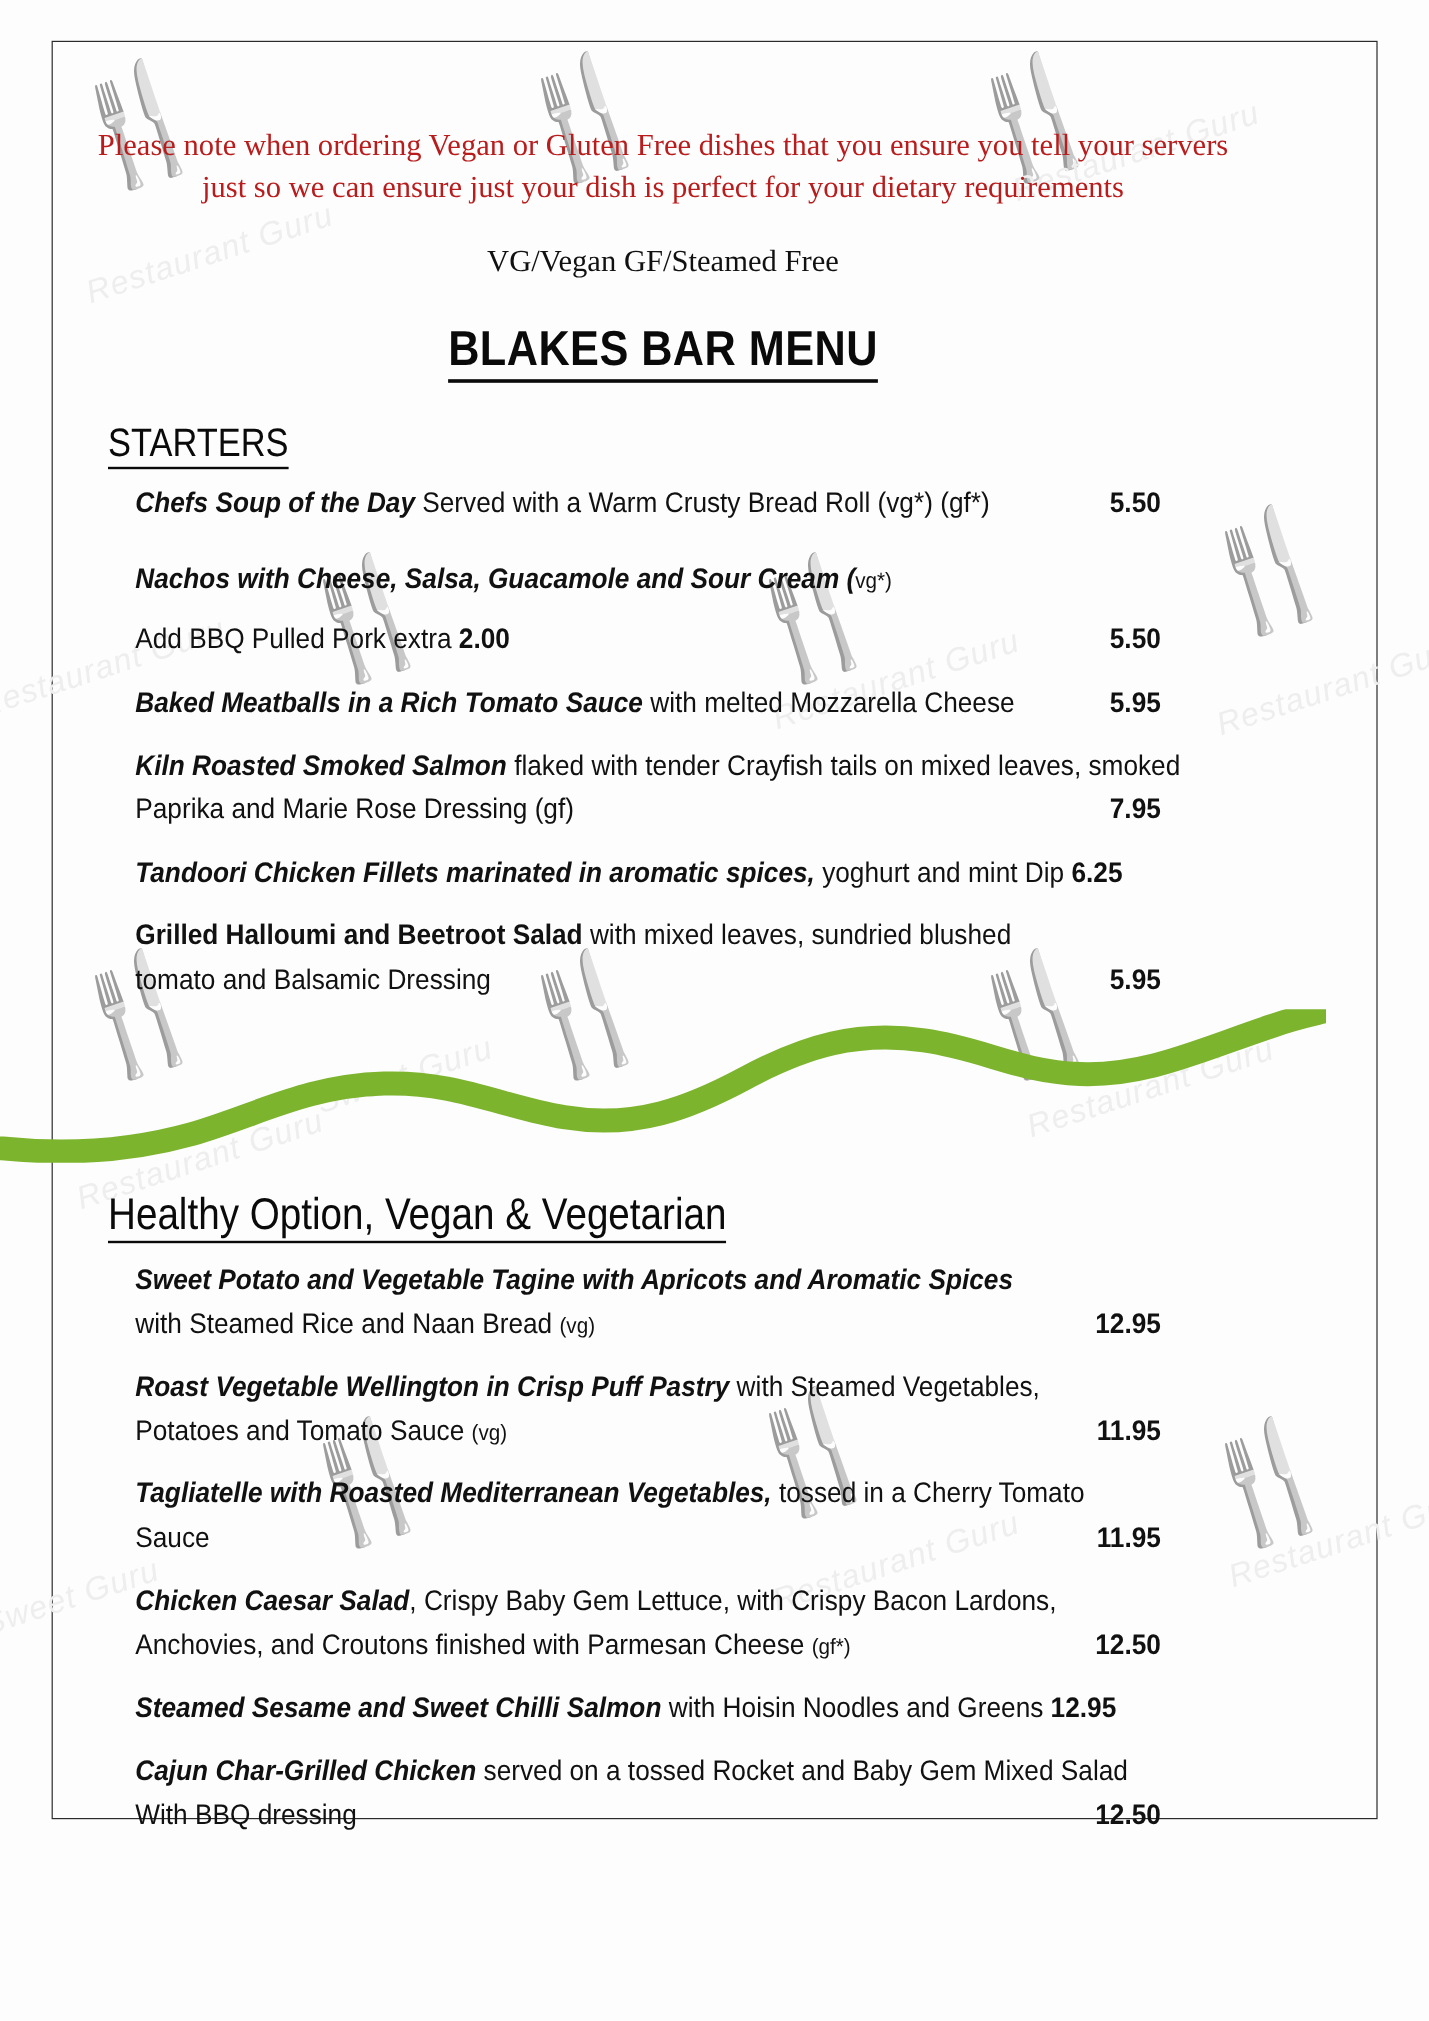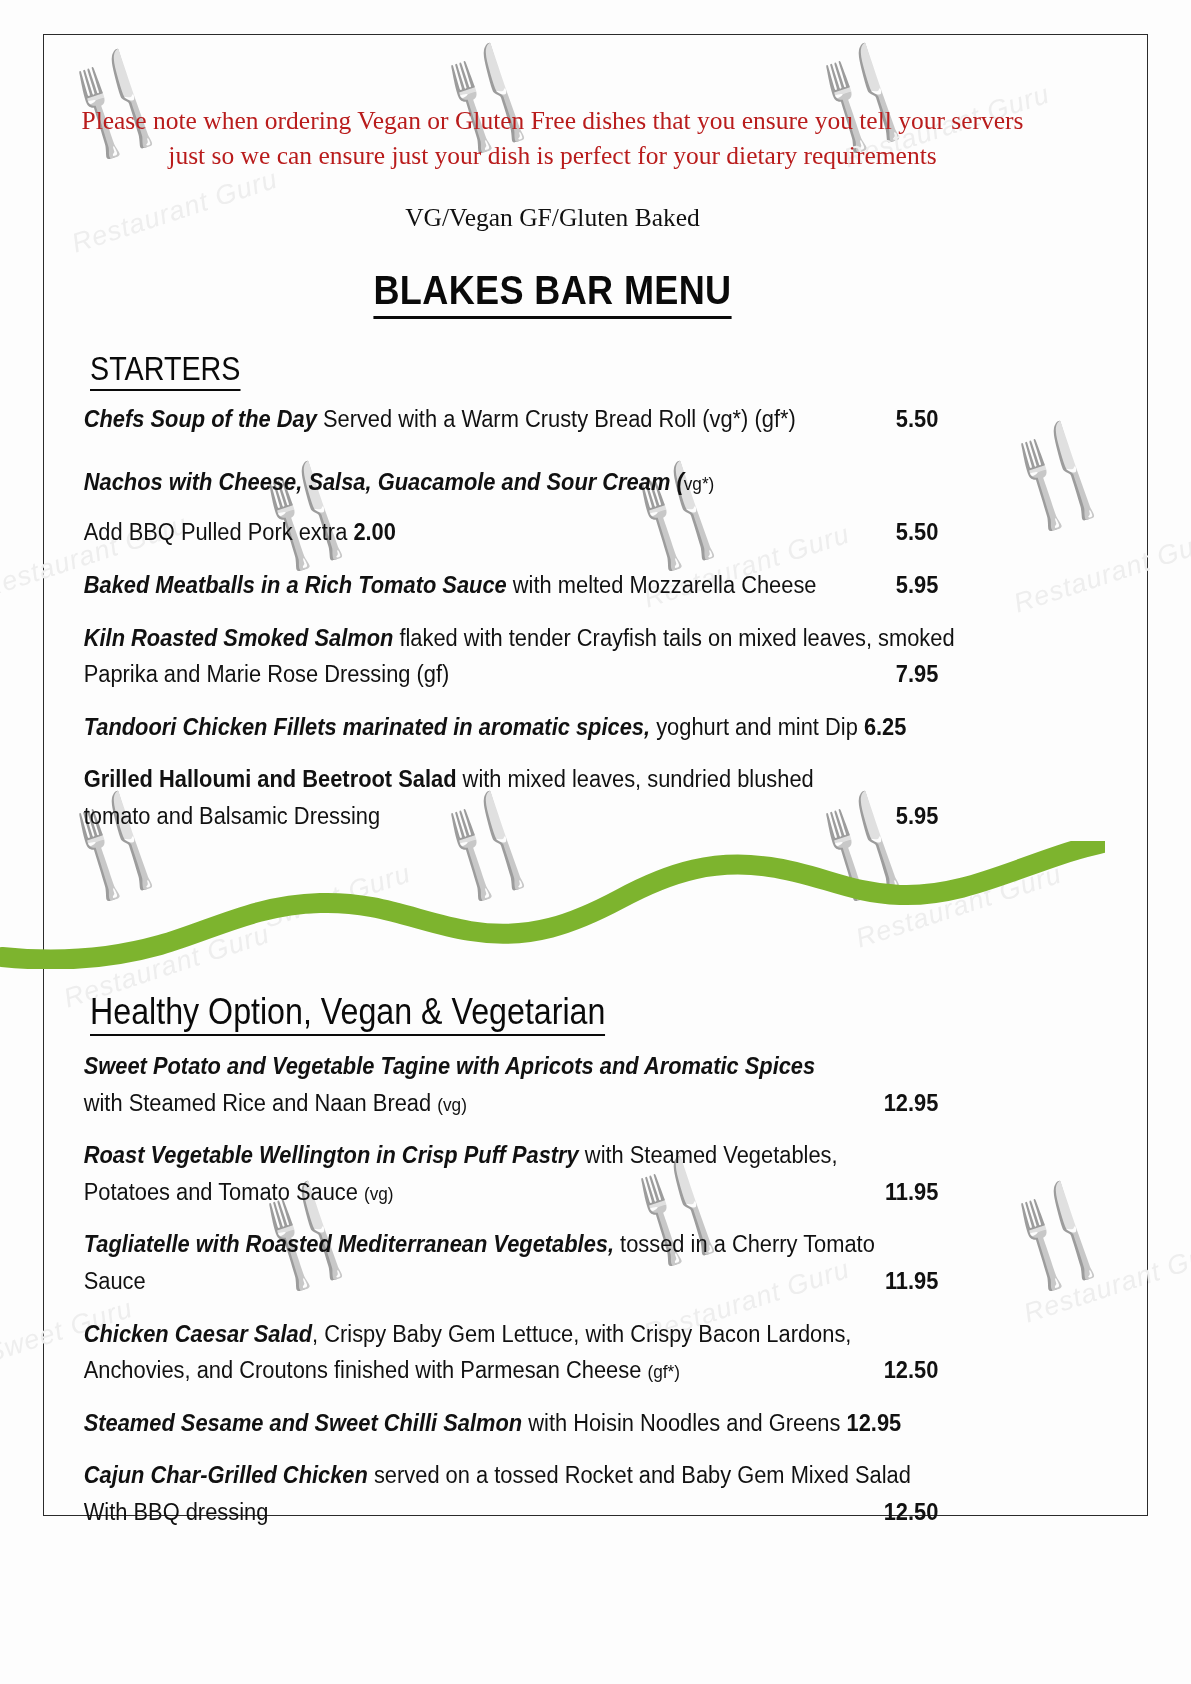--- a/index.html
+++ b/index.html
@@ -107,21 +107,21 @@
     margin-top: 36px;
     transform: scaleX(0.87);
     transform-origin: left center;
   }
   .section-title span {
     border-bottom: 2.5px solid #0a0a0a;
     padding-bottom: 2px;
   }
   .section-title.healthy { font-size: 37px; margin-top: 22px; }
 
-  .items { margin-top: 16px; }
+  .items { margin-top: 16px; padding-left: 29px; }
 
   .item {
     position: relative;
     margin: 0 0 0 0;
     padding: 0 48px 0 90px;
     font-size: 23.5px;
     line-height: 1.30;
     color: #111;
     transform: scaleX(0.93);
     transform-origin: left top;
@@ -191,21 +191,21 @@
   </div>
 
   <div class="sheet"></div>
 
   <div class="content">
 
     <div class="note">
       <div>Please note when ordering Vegan or Gluten Free dishes that you ensure you tell your servers</div>
       <div>just so we can ensure just your dish is perfect for your dietary requirements</div>
     </div>
-    <div class="subnote">VG/Vegan GF/Gluten Baked</div>
+    <div class="subnote">VG/Vegan GF/Steamed Free</div>
 
     <div class="main-title">
       <span>BLAKES BAR MENU</span>
     </div>
 
     <div class="section-title">
       <span>STARTERS</span>
     </div>
 
     <div class="items">

